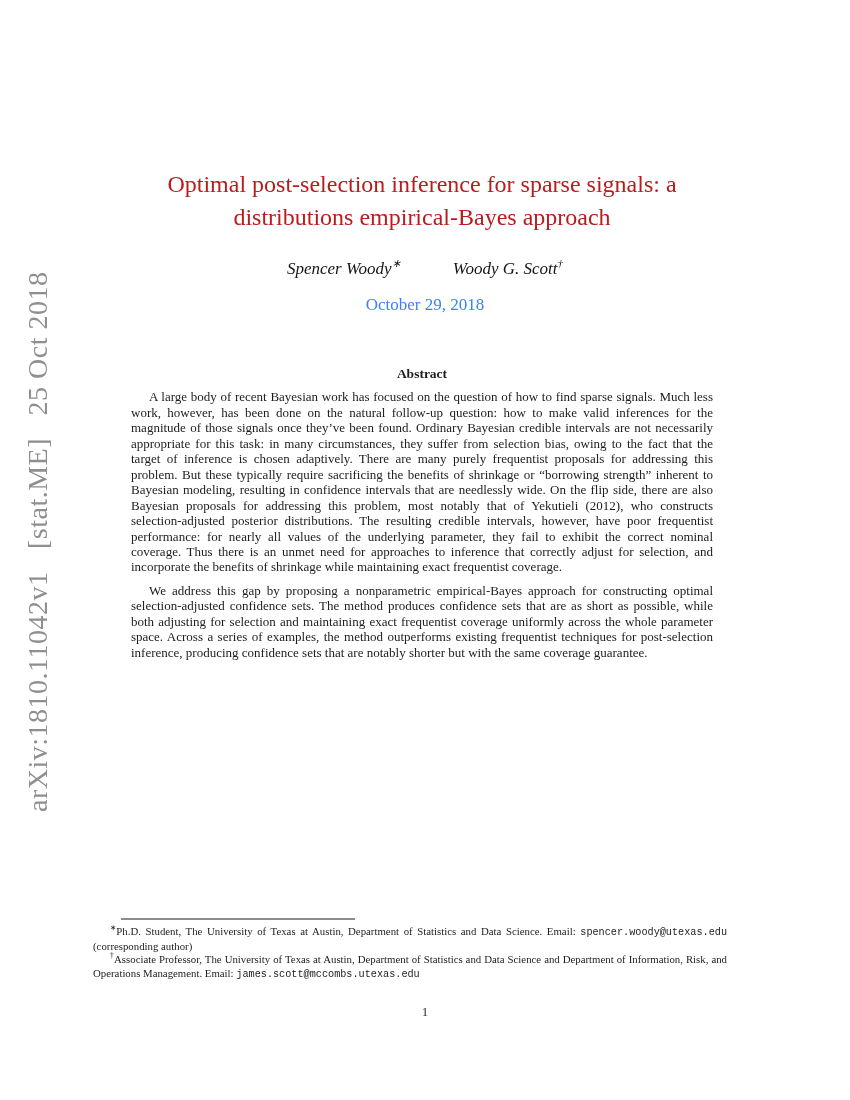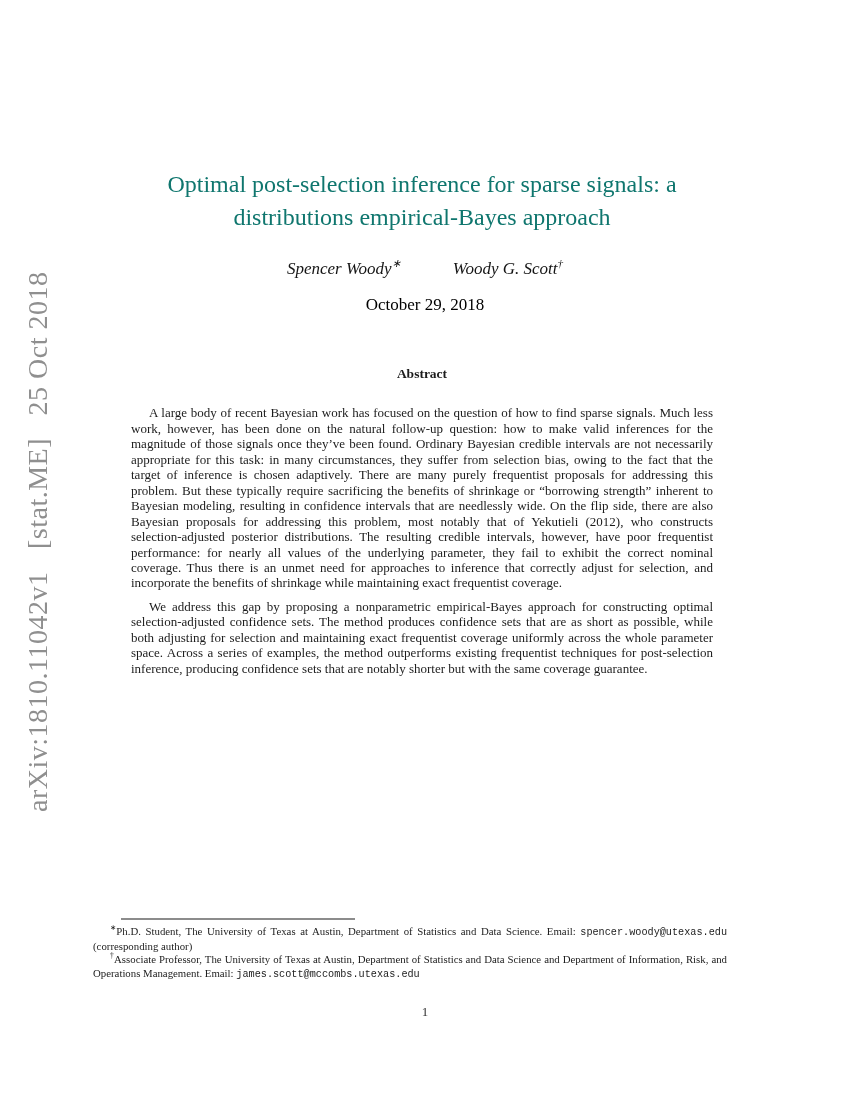--- a/index.html
+++ b/index.html
@@ -8,37 +8,37 @@
     font-family:"Liberation Serif", serif; color:#1c1c1c; overflow:hidden;
   }
   .arxiv-strip {
     position:absolute; left:38px; top:542px; width:540px;
     transform:translate(-50%,-50%) rotate(-90deg);
     font-size:28px; color:#8f8f8f; white-space:pre; text-align:center;
     letter-spacing:0.5px;
   }
   .title-block {
     position:absolute; top:168px; left:0; width:844px;
-    text-align:center; font-size:24px; line-height:33px; color:#0f766e;
+    text-align:center; font-size:24px; line-height:33px; color:#b91c1c;
   }
   .authors {
     position:absolute; top:259px; left:0; width:850px;
     display:flex; justify-content:center; gap:52px; font-size:17px; color:#151515;font-style:italic;
   }
   .author sup { font-size:11px; line-height:0; }
   .date {
     position:absolute; top:295px; left:0; width:850px;
-    text-align:center; font-size:17px; color:#000000;
+    text-align:center; font-size:17px; color:#3b82f6;
   }
   .abstract {
     position:absolute; top:366px; left:123px; width:598px;
     font-size:13px; line-height:15.45px; text-align:justify;
   }
   .abstract-heading {
-    text-align:center; font-weight:bold; font-size:13.5px; margin:0 0 24px 0;
+    text-align:center; font-weight:bold; font-size:13.5px; margin:0 0 8px 0;
   }
   .abstract-para { margin:8px; text-indent:18px; }
   .footnote-rule {
     position:absolute; top:918px; left:121px; width:234px; height:1.5px;
     background:#8c8c8c;
   }
   .footnotes {
     position:absolute; top:925px; left:93px; width:634px;
     font-size:10.8px; line-height:13.5px; text-align:justify;
   }

